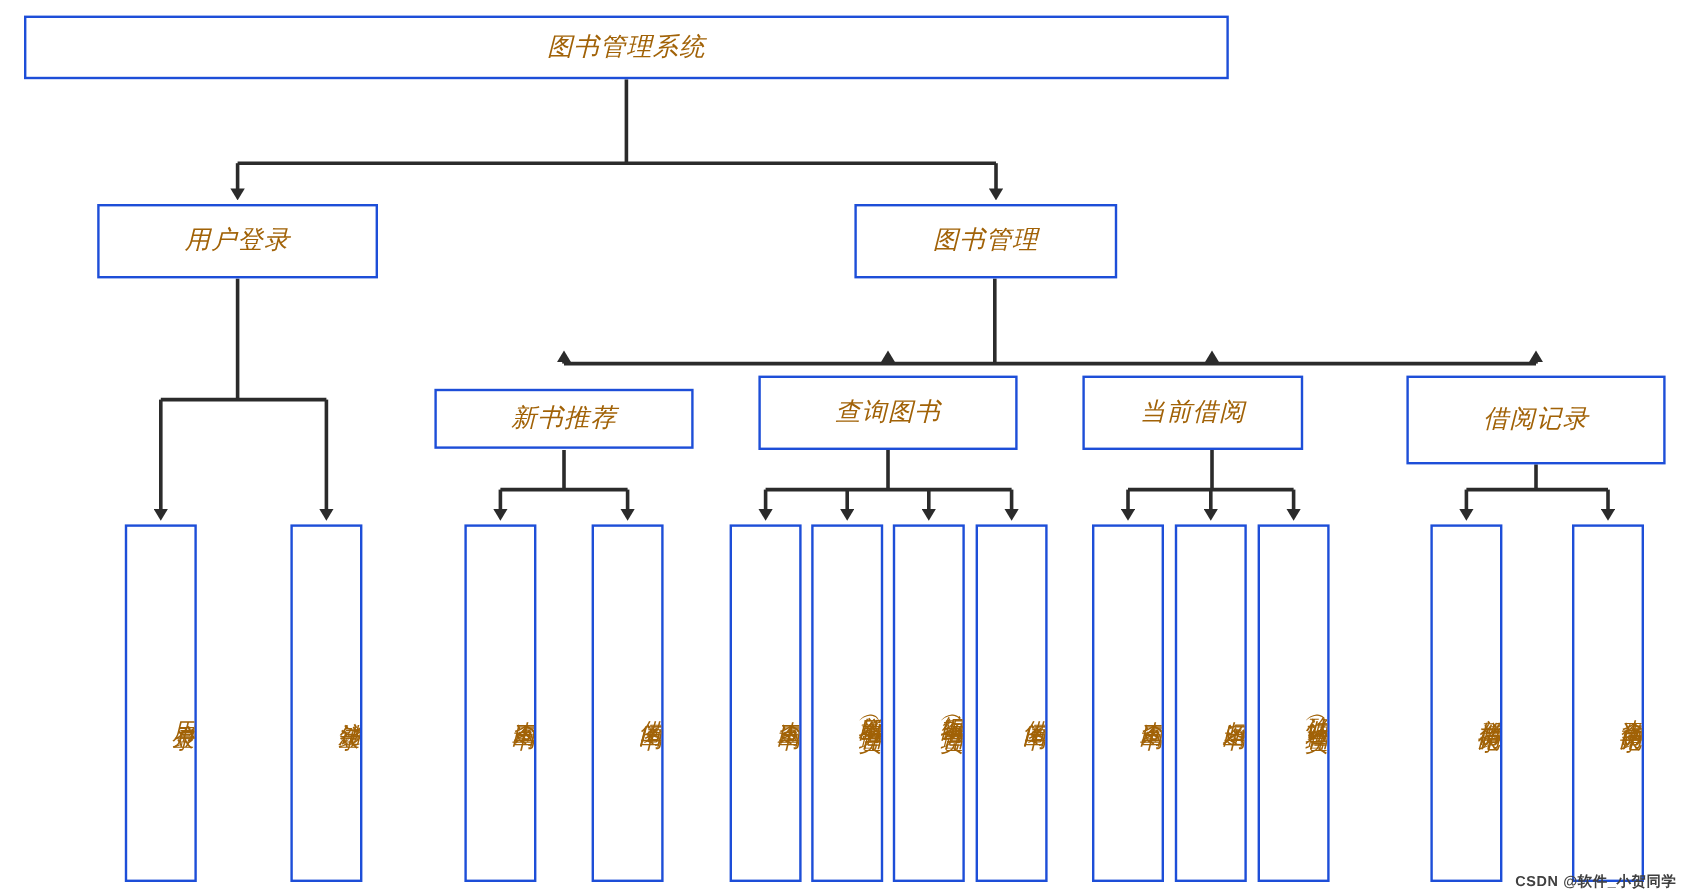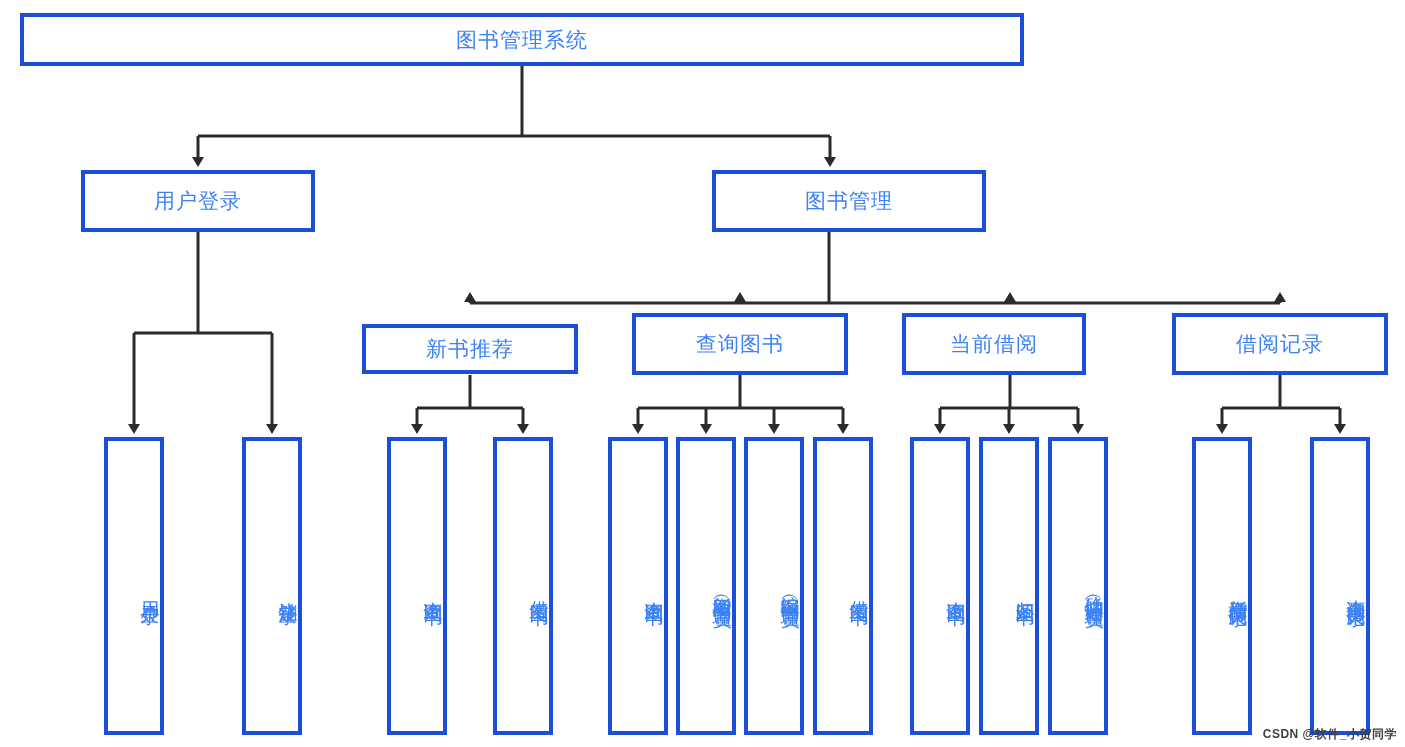--- a/index.html
+++ b/index.html
@@ -23,27 +23,28 @@
     position: absolute;
     left: 0;
     top: 0;
     width: 1405px;
     height: 747px;
     pointer-events: none;
   }
   .node {
     position: absolute;
     box-sizing: border-box;
-    border: 4px solid #1d4ed8;
+    border: 2px solid #1d4ed8;
     background: #ffffff;
-    color: #3b82f6;
+    color: #a16207;
     display: flex;
     align-items: center;
     justify-content: center;
     overflow: hidden;
+    font-style: italic;
   }
   .node.horiz {
     font-size: 21px;
     letter-spacing: 1px;
     line-height: 1.1;
   }
   .node.vert {
     writing-mode: vertical-rl;
     text-orientation: upright;
     font-size: 19px;
@@ -124,34 +125,34 @@
     </g>
   </svg>
 
   <div class="node horiz" style="left:20px; top:13px; width:1004px; height:53px;">
     <span>图书管理系统</span>
   </div>
 
   <div class="node horiz" style="left:81px; top:170px; width:234px; height:62px;">
     <span>用户登录</span>
   </div>
-  <div class="node horiz" style="left:712px; top:170px; width:274px; height:62px;">
+  <div class="node horiz" style="left:712px; top:170px; width:219px; height:62px;">
     <span>图书管理</span>
   </div>
 
   <div class="node horiz" style="left:362px; top:324px; width:216px; height:50px;">
     <span>新书推荐</span>
   </div>
   <div class="node horiz" style="left:632px; top:313px; width:216px; height:62px;">
     <span>查询图书</span>
   </div>
   <div class="node horiz" style="left:902px; top:313px; width:184px; height:62px;">
     <span>当前借阅</span>
   </div>
-  <div class="node horiz" style="left:1172px; top:313px; width:216px; height:62px;">
+  <div class="node horiz" style="left:1172px; top:313px; width:216px; height:74px;">
     <span>借阅记录</span>
   </div>
 
   <div class="node vert" style="left:104px; top:437px; width:60px; height:298px;">
     <span class="vtext">用户登录</span>
   </div>
   <div class="node vert" style="left:242px; top:437px; width:60px; height:298px;">
     <span class="vtext">注销登录</span>
   </div>
 

